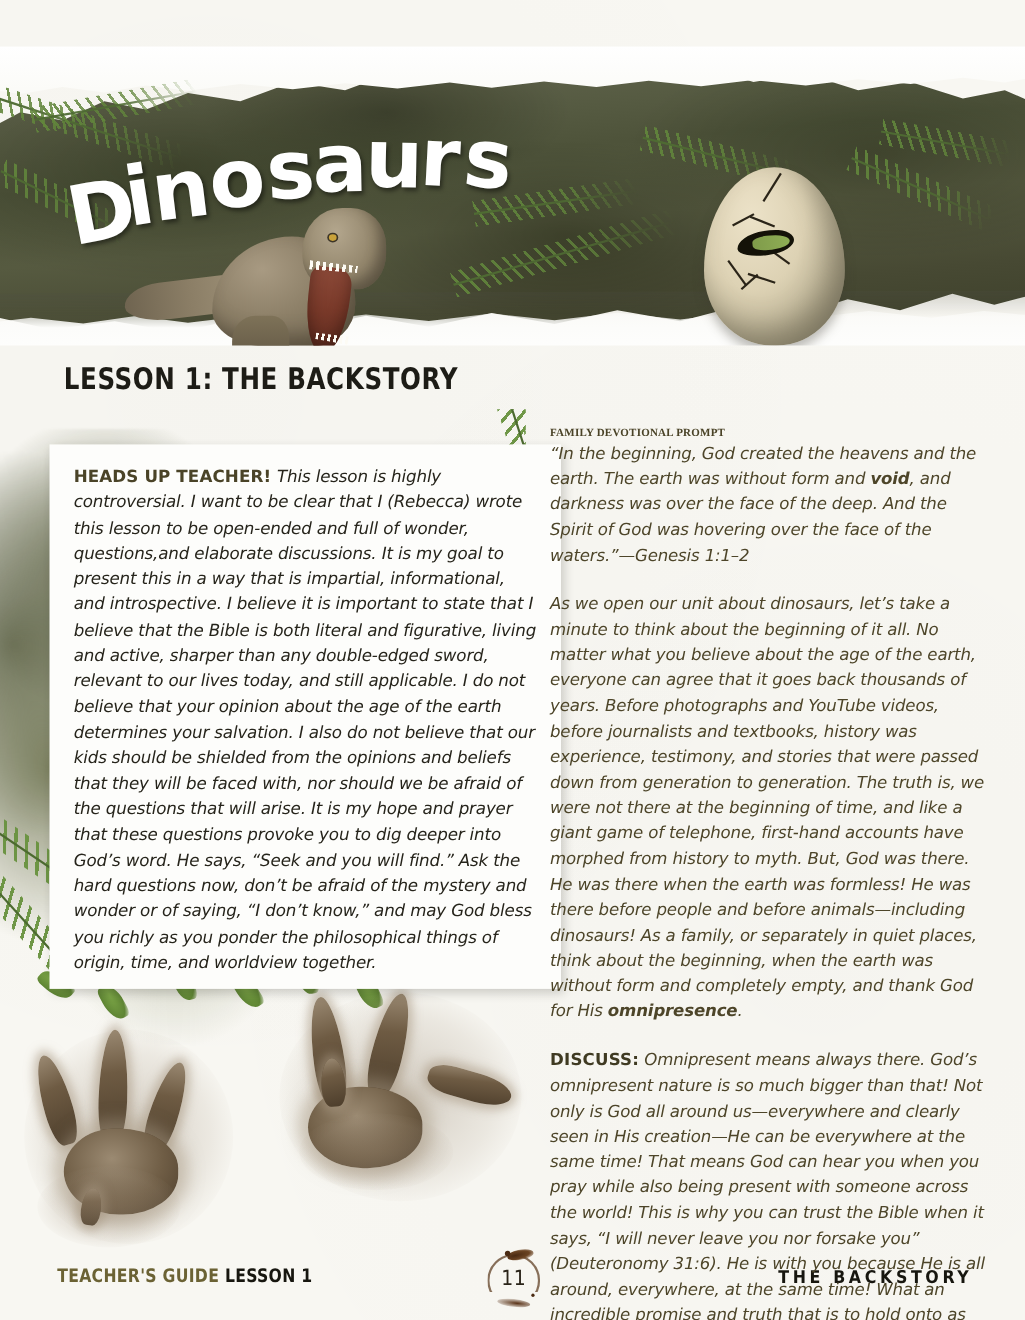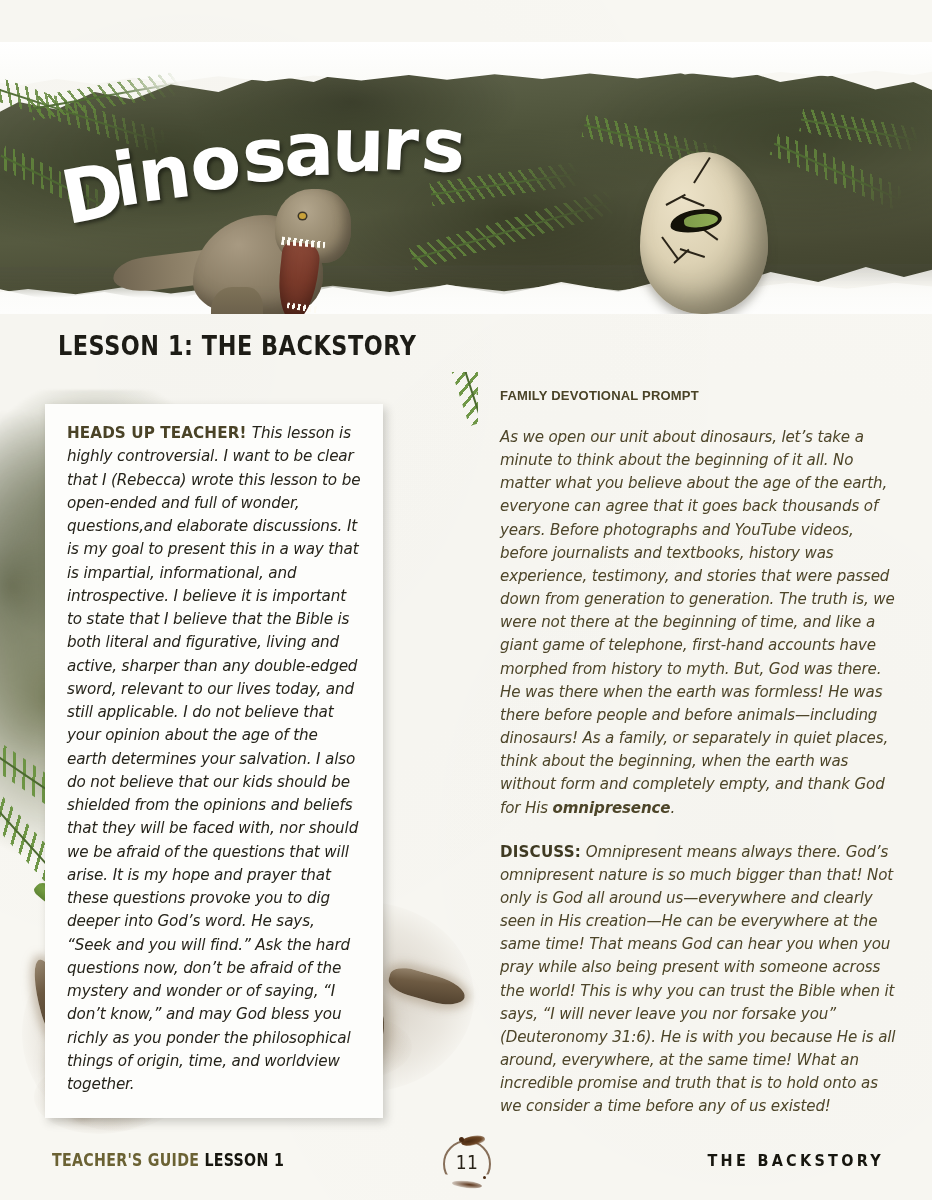--- a/index.html
+++ b/index.html
@@ -224,23 +224,23 @@
     content:""; position:absolute; left:0; top:12px; width:100%; height:2px; background:#4c6a30;
   }
   .leafcluster {
     position:absolute; width:34px; height:18px;
     background: radial-gradient(ellipse at 30% 50%, #7ba546 0%, #5f8534 70%, transparent 100%);
     border-radius: 60% 20% 60% 20%;
   }
 
   
   .teacher-box {
-    position:absolute; left:45px; top:404px; width:338px;
+    position:absolute; left:45px; top:404px; width:465px;
     background:#fdfdfb;
-    padding:18px 22px 22px 22px;
+    padding:18px 22px 12px 22px;
     box-shadow: 3px 4px 9px rgba(40,40,30,.22);
     z-index:8;
   }
   .teacher-text {
     font-family:"DejaVu Sans","Liberation Sans", sans-serif;
     font-style: italic;
     font-size:15.2px;
     line-height:1.53;
     color:#26241b;
     letter-spacing:-.15px;
@@ -252,22 +252,22 @@
     color:#4a4327;
     letter-spacing:.1px;
   }
 
   
   .right-col {
     position:absolute; left:500px; top:388px; width:400px;
     z-index:8;
   }
   .rc-head {
-    font-family:Liberation Sans, sans-serif;
-    font-weight:700; font-size:13px; color:#4a4327;
+    font-family:Liberation Serif, serif;
+    font-weight:700; font-size:10px; color:#4a4327;
     letter-spacing:.2px; margin:0 0 2px 0;
   }
   .rc-para {
     font-family:"DejaVu Sans","Liberation Sans", sans-serif;
     font-style:italic;
     font-size:15.1px;
     line-height:1.535;
     color:#4d4529;
     letter-spacing:-.15px;
     margin:0;
@@ -427,20 +427,21 @@
   <div class="teacher-box">
     <div class="teacher-text">
       <b>HEADS UP TEACHER! </b><span>This lesson is highly controversial. I want to be clear that I (Rebecca) wrote this lesson to be open-ended and full of wonder, questions,and elaborate discussions. It is my goal to present this in a way that is impartial, informational, and introspective. I believe it is important to state that I believe that the Bible is both literal and figurative, living and active, sharper than any double-edged sword, relevant to our lives today, and still applicable. I do not believe that your opinion about the age of the earth determines your salvation. I also do not believe that our kids should be shielded from the opinions and beliefs that they will be faced with, nor should we be afraid of the questions that will arise. It is my hope and prayer that these questions provoke you to dig deeper into God’s word. He says, “Seek and you will find.” Ask the hard questions now, don’t be afraid of the mystery and wonder or of saying, “I don’t know,” and may God bless you richly as you ponder the philosophical things of origin, time, and worldview together.</span>
     </div>
   </div>
 
   <div class="right-col">
 
     <div class="rc-head">FAMILY DEVOTIONAL PROMPT</div>
 
+    <p class="rc-para"><span>“In the beginning, God created the heavens and the earth. The earth was without form and </span><b>void</b><span>, and darkness was over the face of the deep. And the Spirit of God was hovering over the face of the waters.”—Genesis 1:1–2</span></p>
 
     <div class="rc-gap"></div>
 
     <p class="rc-para"><span>As we open our unit about dinosaurs, let’s take a minute to think about the beginning of it all. No matter what you believe about the age of the earth, everyone can agree that it goes back thousands of years. Before photographs and YouTube videos, before journalists and textbooks, history was experience, testimony, and stories that were passed down from generation to generation. The truth is, we were not there at the beginning of time, and like a giant game of telephone, first-hand accounts have morphed from history to myth. But, God was there. He was there when the earth was formless! He was there before people and before animals—including dinosaurs! As a family, or separately in quiet places, think about the beginning, when the earth was without form and completely empty, and thank God for His </span><b>omnipresence</b><span>.</span></p>
 
     <div class="rc-gap"></div>
 
     <p class="rc-para"><span class="rc-inline-head">DISCUSS:</span><span> Omnipresent means always there. God’s omnipresent nature is so much bigger than that! Not only is God all around us—everywhere and clearly seen in His creation—He can be everywhere at the same time! That means God can hear you when you pray while also being present with someone across the world! This is why you can trust the Bible when it says, “I will never leave you nor forsake you” (Deuteronomy 31:6). He is with you because He is all around, everywhere, at the same time! What an incredible promise and truth that is to hold onto as we consider a time before any of us existed!</span></p>
   </div>
 

